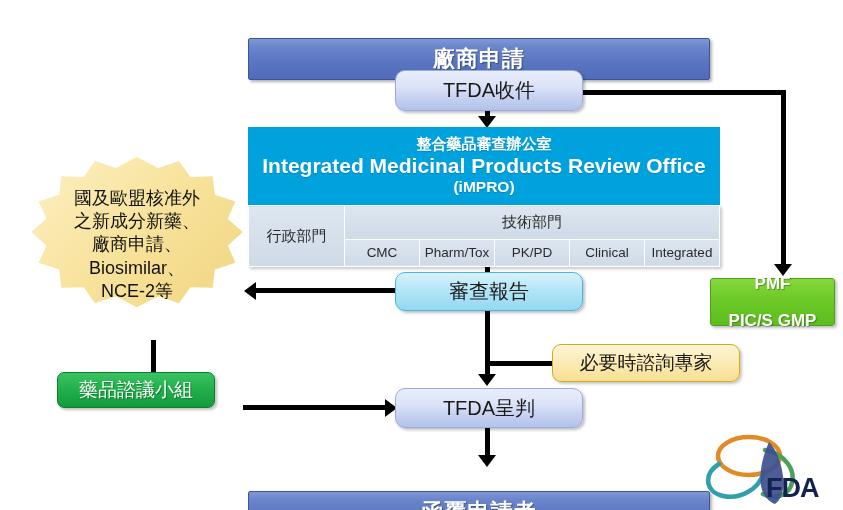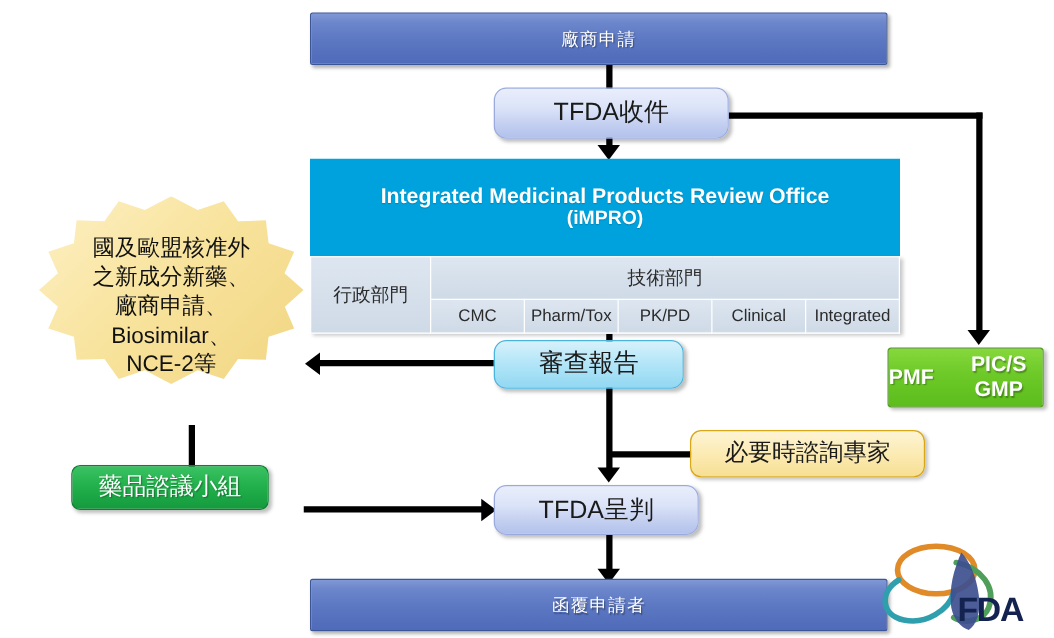--- a/index.html
+++ b/index.html
@@ -24,25 +24,26 @@
     text-align: center;
     line-height: 1.15;
   }
 
   
   .banner {
     background: linear-gradient(to bottom, #8098d6 0%, #6c86cb 18%, #5b77c2 55%, #4f6bb9 100%);
     border: 1px solid #3b5597;
     border-radius: 2px;
     color: #ffffff;
-    font-size: 14px;
-    font-weight: normal;
+    font-size: 22px;
+    font-weight: bold;
     letter-spacing: 1px;
     text-shadow: 1px 1px 1px rgba(0,0,0,.35);
     box-shadow: 2px 2px 3px rgba(0,0,0,.30);
+    margin-top: 28px;
   }
 
   
   .lilac {
     background: linear-gradient(to bottom, #e9eefb 0%, #dbe3f8 40%, #c2cef0 75%, #b3c2ec 100%);
     border: 1px solid #9aaade;
     border-radius: 10px;
     color: #1a1a1a;
     font-size: 20px;
     box-shadow: 2px 2px 3px rgba(0,0,0,.25);
@@ -52,21 +53,21 @@
   .impro-head {
     background: #00a2dd;
     color: #ffffff;
     font-size: 14.5px;
     font-weight: bold;
     flex-direction: column;
     padding: 5px 6px 6px 6px;
     text-shadow: 0 1px 1px rgba(0,0,0,.18);
   }
   .impro-head .l1 { font-size: 15px; margin-bottom: 2px; }
-  .impro-head .l2 { font-size: 17px; text-align: center; }
+  .impro-head .l2 { font-size: 21px; text-align: center; }
   .impro-head .l3 { font-size: 15.5px; }
 
   
   .impro-table {
     position: absolute;
     box-sizing: border-box;
     background: #d5dfea;
     box-shadow: 2px 2px 3px rgba(0,0,0,.22);
   }
   .tbl { width: 100%; height: 100%; border-collapse: collapse; table-layout: fixed; }
@@ -92,21 +93,21 @@
   }
 
   
   .pmf {
     background: linear-gradient(to bottom, #86d83b 0%, #6cc928 45%, #5cbd1c 100%);
     border: 1px solid #4f9f18;
     border-radius: 3px;
     color: #ffffff;
     font-size: 17px;
     font-weight: bold;
-    flex-direction: row;
+    flex-direction: column;
     text-shadow: 1px 1px 1px rgba(0,0,0,.30);
     box-shadow: 2px 2px 3px rgba(0,0,0,.25);
     gap: 17px;
   }
 
   
   .green-box {
     background: linear-gradient(to bottom, #3bc263 0%, #22b14c 45%, #159a3e 100%);
     border: 1px solid #0e7f31;
     border-radius: 7px;
@@ -222,20 +223,21 @@
 
   <div class="node banner" style="left:248px; top:10px; width:462px; height:42px;">
     <span>廠商申請</span>
   </div>
 
   <div class="node lilac" style="left:395px; top:70px; width:188px; height:41px;">
     <span>TFDA收件</span>
   </div>
 
   <div class="node impro-head" style="left:248px; top:127px; width:472px; height:78px;">
+    <span class="l1">整合藥品審查辦公室</span>
     <span class="l2">Integrated Medicinal Products Review Office</span>
     <span class="l3">(iMPRO)</span>
   </div>
 
   <div class="impro-table" style="left:248px; top:205px; width:472px; height:62px;">
     <table class="tbl">
       <tbody>
           <tr>
         <td class="admin" rowspan="2">行政部門</td>
         <td class="tech-head" colspan="5">技術部門</td>
@@ -254,38 +256,38 @@
   <div class="starburst" style="left:27px; top:157px; width:220px; height:182px;">
     <div class="sb-text">
       <div>國及歐盟核准外</div>
       <div>之新成分新藥、</div>
       <div>廠商申請、</div>
       <div>Biosimilar、</div>
       <div>NCE-2等</div>
     </div>
   </div>
 
-  <div class="node cyan-box" style="left:395px; top:272px; width:152px; height:39px;">
+  <div class="node cyan-box" style="left:395px; top:272px; width:188px; height:39px;">
     <span>審查報告</span>
   </div>
 
   <div class="node pmf" style="left:710px; top:278px; width:125px; height:48px;">
     <span>PMF</span>
     <span>PIC/S GMP</span>
   </div>
 
   <div class="node cream" style="left:552px; top:344px; width:188px; height:38px;">
     <span>必要時諮詢專家</span>
   </div>
 
   <div class="node green-box" style="left:57px; top:372px; width:158px; height:36px;text-align:right;">
     <span>藥品諮議小組</span>
   </div>
 
-  <div class="node lilac" style="left:395px; top:388px; width:164px; height:40px;">
+  <div class="node lilac" style="left:395px; top:388px; width:188px; height:40px;">
     <span>TFDA呈判</span>
   </div>
 
   <div class="node banner" style="left:248px; top:463px; width:462px; height:42px;">
     <span>函覆申請者</span>
   </div>
 
   <svg class="fda-logo" width="150" height="78" style="left:693px; top:430px;" viewBox="0 0 150 78">
     <ellipse cx="56" cy="26" rx="31" ry="19" fill="none" stroke="#e08b28" stroke-width="4.5"></ellipse>
     <path d="M26 34 C10 44, 12 62, 30 66 C48 70, 66 58, 70 44" fill="none" stroke="#2f9fae" stroke-width="4.5" stroke-linecap="round"></path>

